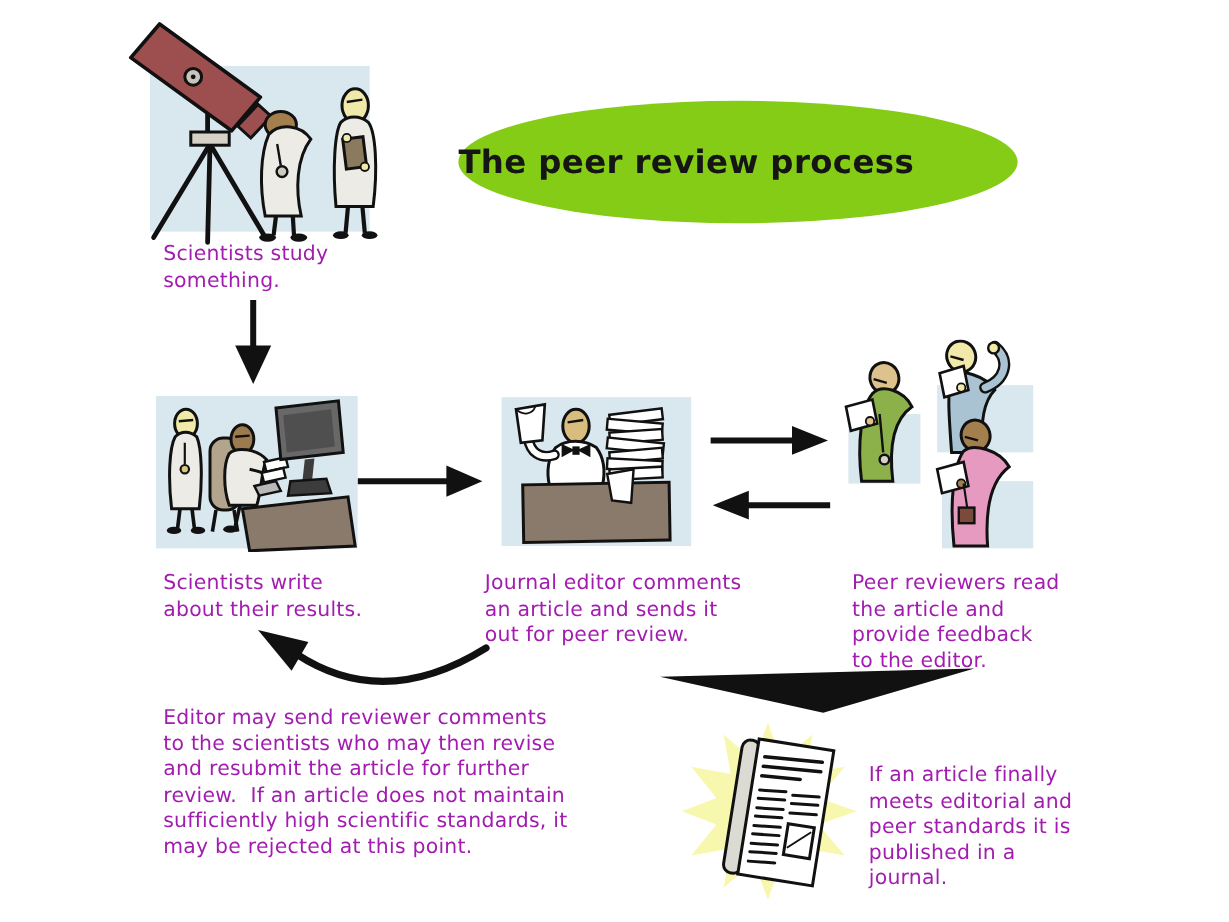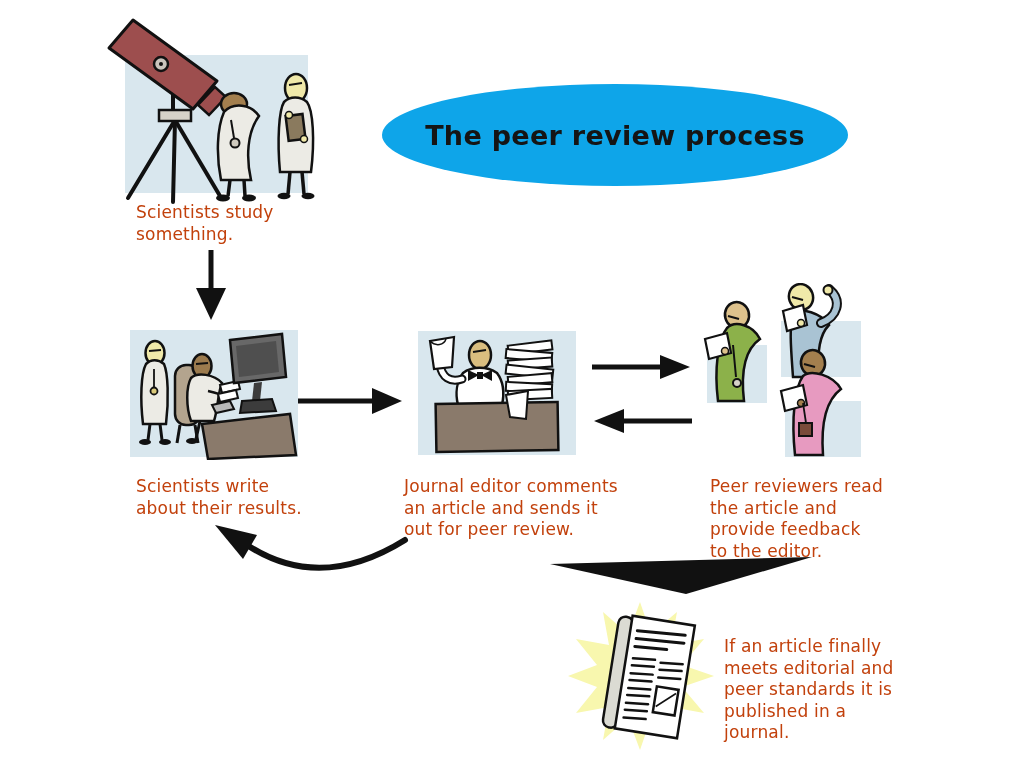--- a/index.html
+++ b/index.html
@@ -1,23 +1,23 @@
 <!DOCTYPE html>
 <html><head>
 <meta charset="utf-8">
 <style>
   html,body{margin:0;padding:0;background:#fff;}
   .stage{position:relative;width:1024px;height:768px;background:#ffffff;overflow:hidden;
          font-family:"DejaVu Sans","Liberation Sans",sans-serif;color:#2b2b2b;}
   .abs{position:absolute;}
   .caption{position:absolute;font-size:17px;line-height:1.27;letter-spacing:.2px;
-           white-space:pre-wrap;color:#c2410c;}
+           white-space:pre-wrap;color:#a21caf;}
   .title-ellipse{position:absolute;left:382px;top:84px;width:466px;height:102px;
-                 background:#0ea5e9;border-radius:50%;display:flex;align-items:center;
-                 justify-content:center;}
+                 background:#84cc16;border-radius:50%;display:flex;align-items:center;
+                 }
   .title-text{font-size:27px;font-weight:bold;color:#151515;letter-spacing:.3px;}
   svg{display:block;}
 </style>
 </head>
 <body>
 
 <div class="stage">
 
   <div class="title-ellipse">
     <span class="title-text">The peer review process</span>
@@ -200,20 +200,26 @@
   </svg>
   <div class="caption" style="left:710px;top:476px">Peer reviewers read
 the article and
 provide feedback
 to the editor.</div>
 
   <svg class="abs" style="left:205px;top:515px" width="205" height="78" viewBox="0 0 205 78">
     <path d="M200,25 Q115,78 42,30" stroke="#111" stroke-width="6" fill="none" stroke-linecap="round"></path>
     <polygon points="10,10 52,20 38,44" fill="#111"></polygon>
   </svg>
+  <div class="caption" style="left:136px;top:588px;width:370px">Editor may send reviewer comments
+to the scientists who may then revise
+and resubmit the article for further
+review.  If an article does not maintain
+sufficiently high scientific standards, it
+may be rejected at this point.</div>
 
   <svg class="abs" style="left:546px;top:550px" width="270" height="48" viewBox="0 0 270 48">
     <polygon points="4,14 266,7 140,44" fill="#111"></polygon>
   </svg>
 
   <svg class="abs" style="left:566px;top:592px" width="152" height="162" viewBox="0 0 152 162">
     <polygon fill="#f8f7ae" points="74,10 85,42 111,20 105,53 138,47 116,73 148,84 116,95 138,121 105,115 111,148 85,126 74,158 62,126 37,148 43,115 10,121 31,95 2,84 31,73 10,47 43,53 37,20 62,42"></polygon>
     <g transform="rotate(9 76 86)">
       <rect x="44" y="28" width="15" height="112" rx="7" fill="#dbdbd3" stroke="#111" stroke-width="2.5"></rect>
       <rect x="57" y="26" width="63" height="114" fill="#fff" stroke="#111" stroke-width="2.5"></rect>

